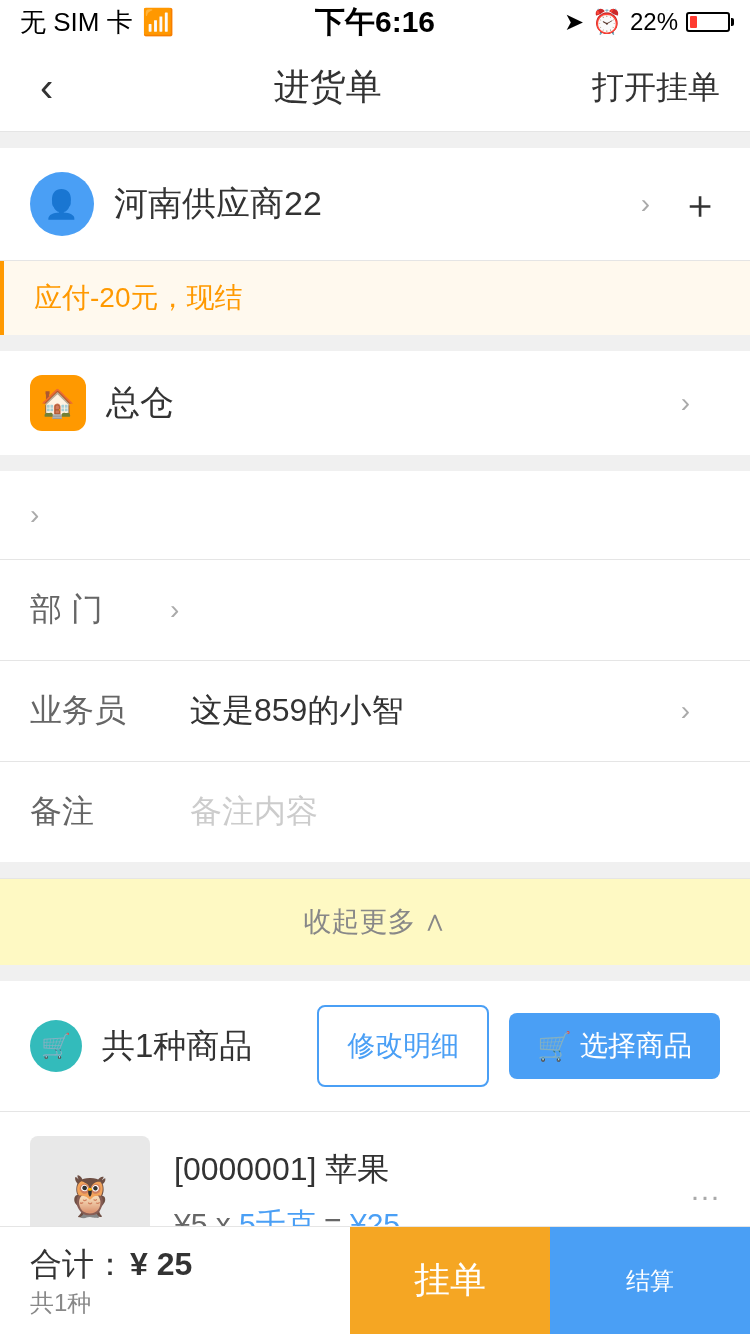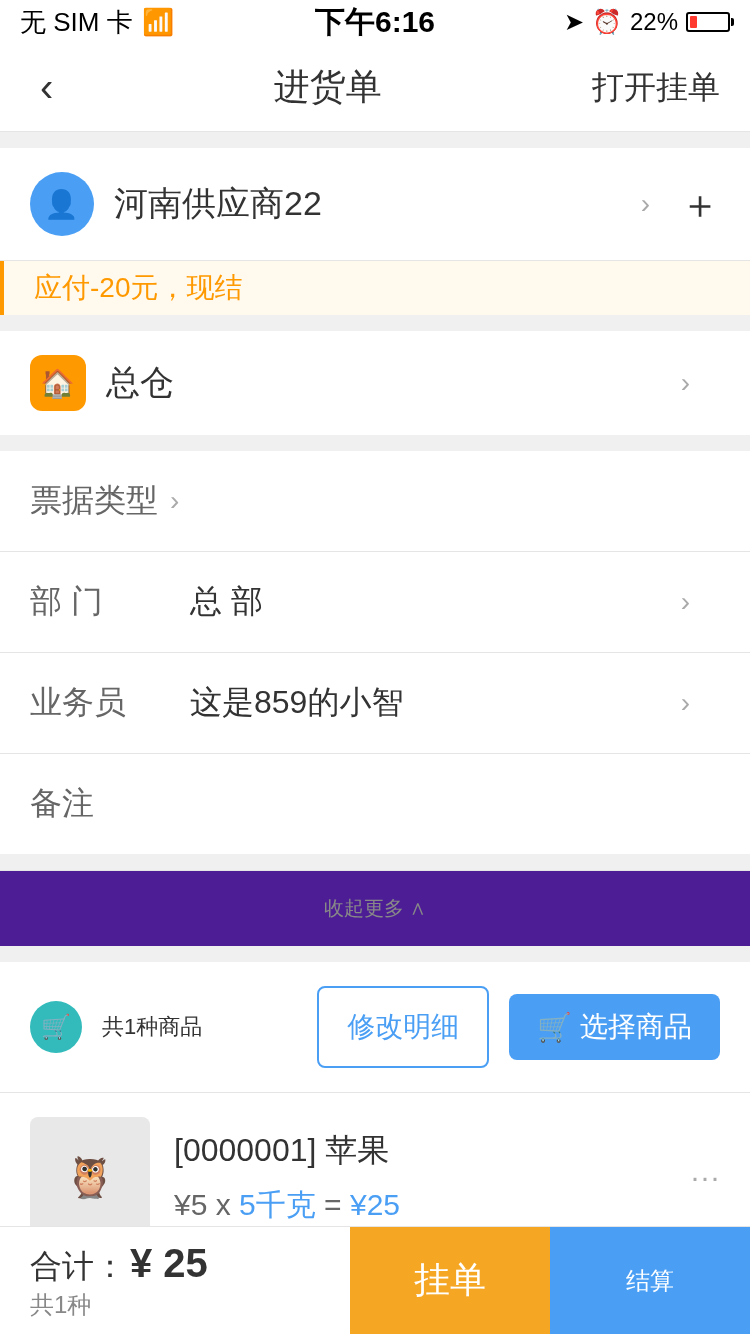--- a/index.html
+++ b/index.html
@@ -76,21 +76,21 @@
       display: flex; align-items: center; justify-content: center;
       color: #fff; font-size: 28px; margin-right: 20px; flex-shrink: 0;
     }
     .supplier-name { flex: 1; font-size: 34px; color: #333; }
     .chevron-icon { color: #aaa; font-size: 28px; margin-right: 30px; }
     .plus-icon { color: #333; font-size: 40px; cursor: pointer; }
 
     
     .alert-row {
       background: #fff9ee;
-      padding: 8px 30px;
+      padding: 18px 30px;
       font-size: 28px;
       color: #f90;
       border-left: 4px solid #f90;
     }
 
     
     .warehouse-row {
       display: flex;
       align-items: center;
       padding: 24px 30px;
@@ -111,47 +111,47 @@
       border-bottom: 1px solid #e5e5e5;
       background: #fff;
     }
     .form-row:last-child { border-bottom: none; }
     .form-label { color: #666; font-size: 32px; width: 140px; flex-shrink: 0; }
     .form-value { flex: 1; font-size: 32px; color: #333; padding-left: 20px; }
     .form-value.placeholder { color: #ccc; }
 
     
     .collapse-row {
-      background: #4c1d95;
+      background: #fef9c3;
       padding: 24px 46px;
       display: flex;
       align-items: center;
       justify-content: center;
-      font-size: 20px;
+      font-size: 28px;
       color: #888;
       cursor: pointer;
       border-top: 1px solid #e5e5e5;
     }
 
     
     .products-header {
       background: #fff;
       padding: 24px 30px;
       display: flex;
       align-items: center;
       border-bottom: 1px solid #e5e5e5;
       gap: 20px;
     }
     .products-icon {
       width: 52px; height: 52px; border-radius: 50%;
       background: #3bb;
       display: flex; align-items: center; justify-content: center;
       color: #fff; font-size: 24px; flex-shrink: 0;
     }
-    .products-count { flex: 1; font-size: 22px; color: #333; }
+    .products-count { flex: 1; font-size: 33px; color: #333; }
     .btn-outline {
       border: 2px solid #4a9ff5;
       color: #4a9ff5;
       background: #fff;
       padding: 20px 28px;
       border-radius: 8px;
       font-size: 28px;
       cursor: pointer;
     }
     .btn-blue {
@@ -199,21 +199,21 @@
       background: #fff;
       border-top: 1px solid #e5e5e5;
     }
     .total-section {
       flex: 1;
       display: flex;
       flex-direction: column;
       justify-content: center;
       padding: 0 30px;
     }
-    .total-amount { font-size: 40px; color: #333; font-weight: 600; }
+    .total-amount { font-size: 32px; color: #333; font-weight: 600; }
     .total-sub { font-size: 24px; color: #888; }
     .btn-yellow {
       background: #f5a623;
       color: #fff;
       border: none;
       width: 200px;
       font-size: 36px;
       cursor: pointer;
     }
     .btn-green {
@@ -267,35 +267,34 @@
   <div class="section">
     <div class="warehouse-row">
       <div class="warehouse-icon">🏠</div>
       <span class="warehouse-name">总仓</span>
       <span class="chevron-icon">›</span>
     </div>
   </div>
 
   <div class="section">
     <div class="form-row">
-      <span class="form-label">票据类型</span>
       <span class="chevron-icon">›</span>
     </div>
     <div class="form-row">
       <span class="form-label">部 门</span>
-      <span class="form-value">总 部</span>
       <span class="chevron-icon">›</span>
     </div>
     <div class="form-row">
       <span class="form-label">业务员</span>
       <span class="form-value">这是859的小智</span>
       <span class="chevron-icon">›</span>
     </div>
     <div class="form-row">
       <span class="form-label">备注</span>
+      <span class="form-value placeholder">备注内容</span>
     </div>
   </div>
 
   <div class="collapse-row">
     <span>收起更多 ∧</span>
   </div>
 
   <div class="section" style="margin-top:16px;">
     <div class="products-header">
       <div class="products-icon">🛒</div>

